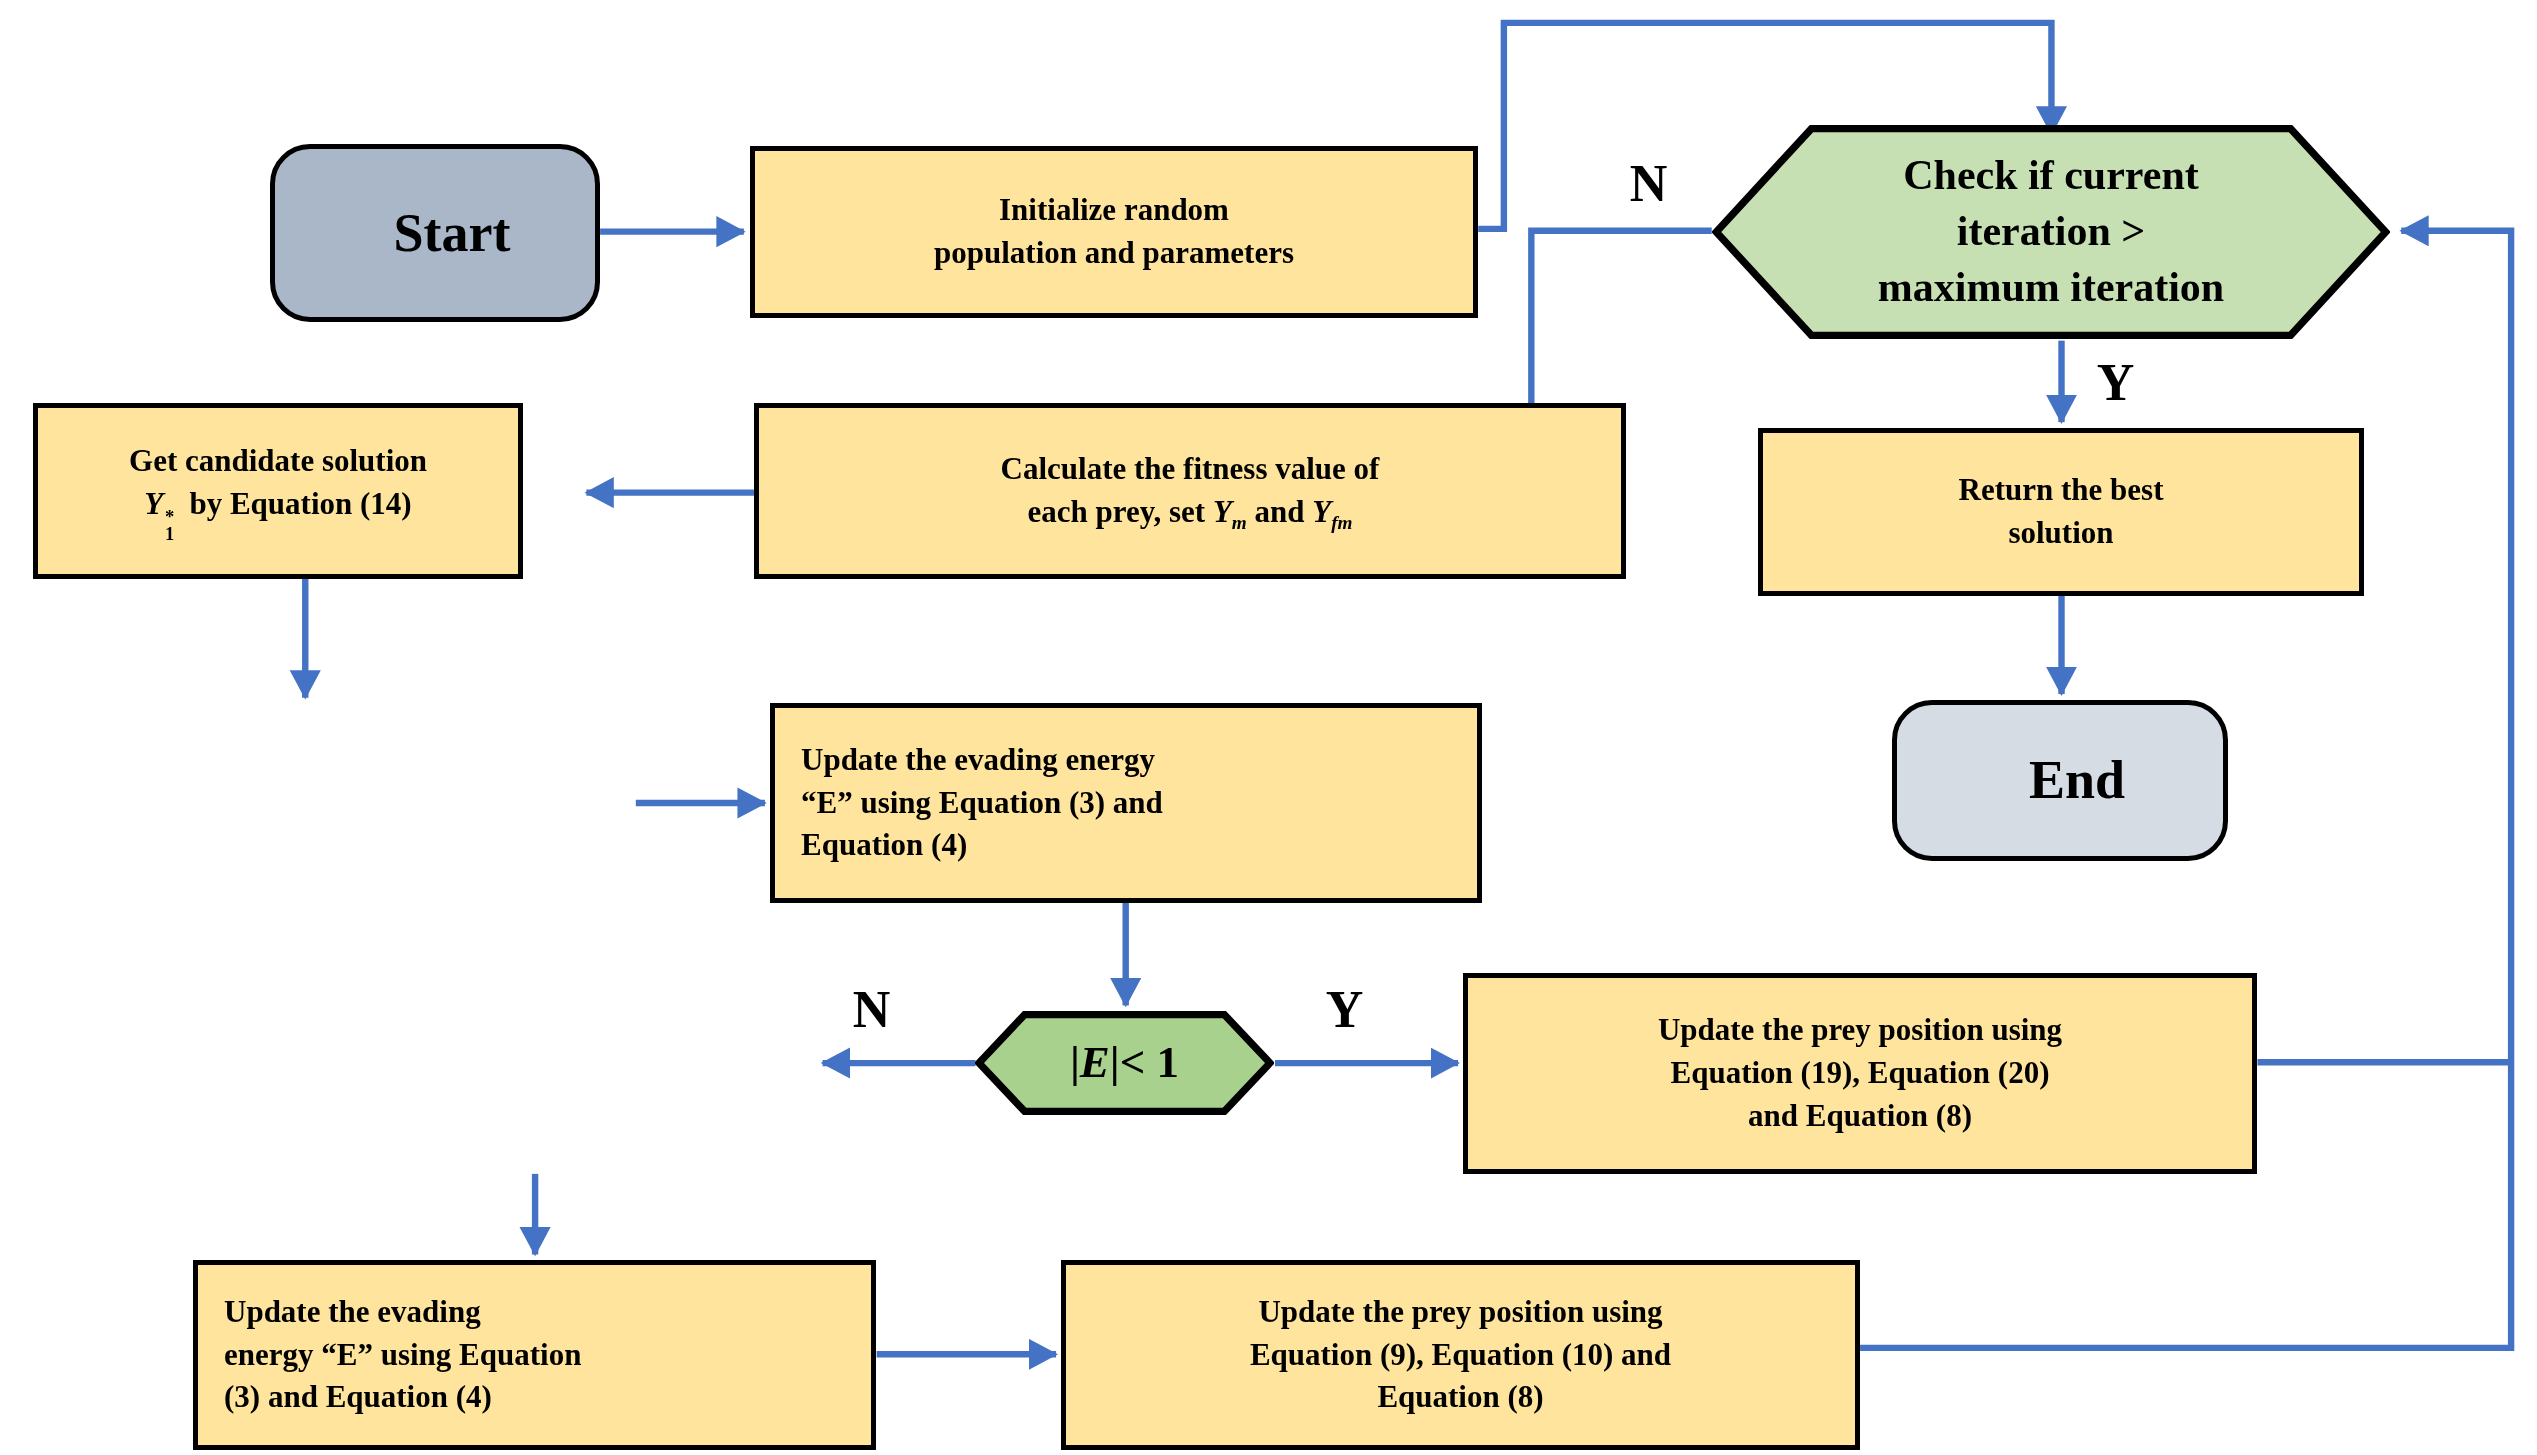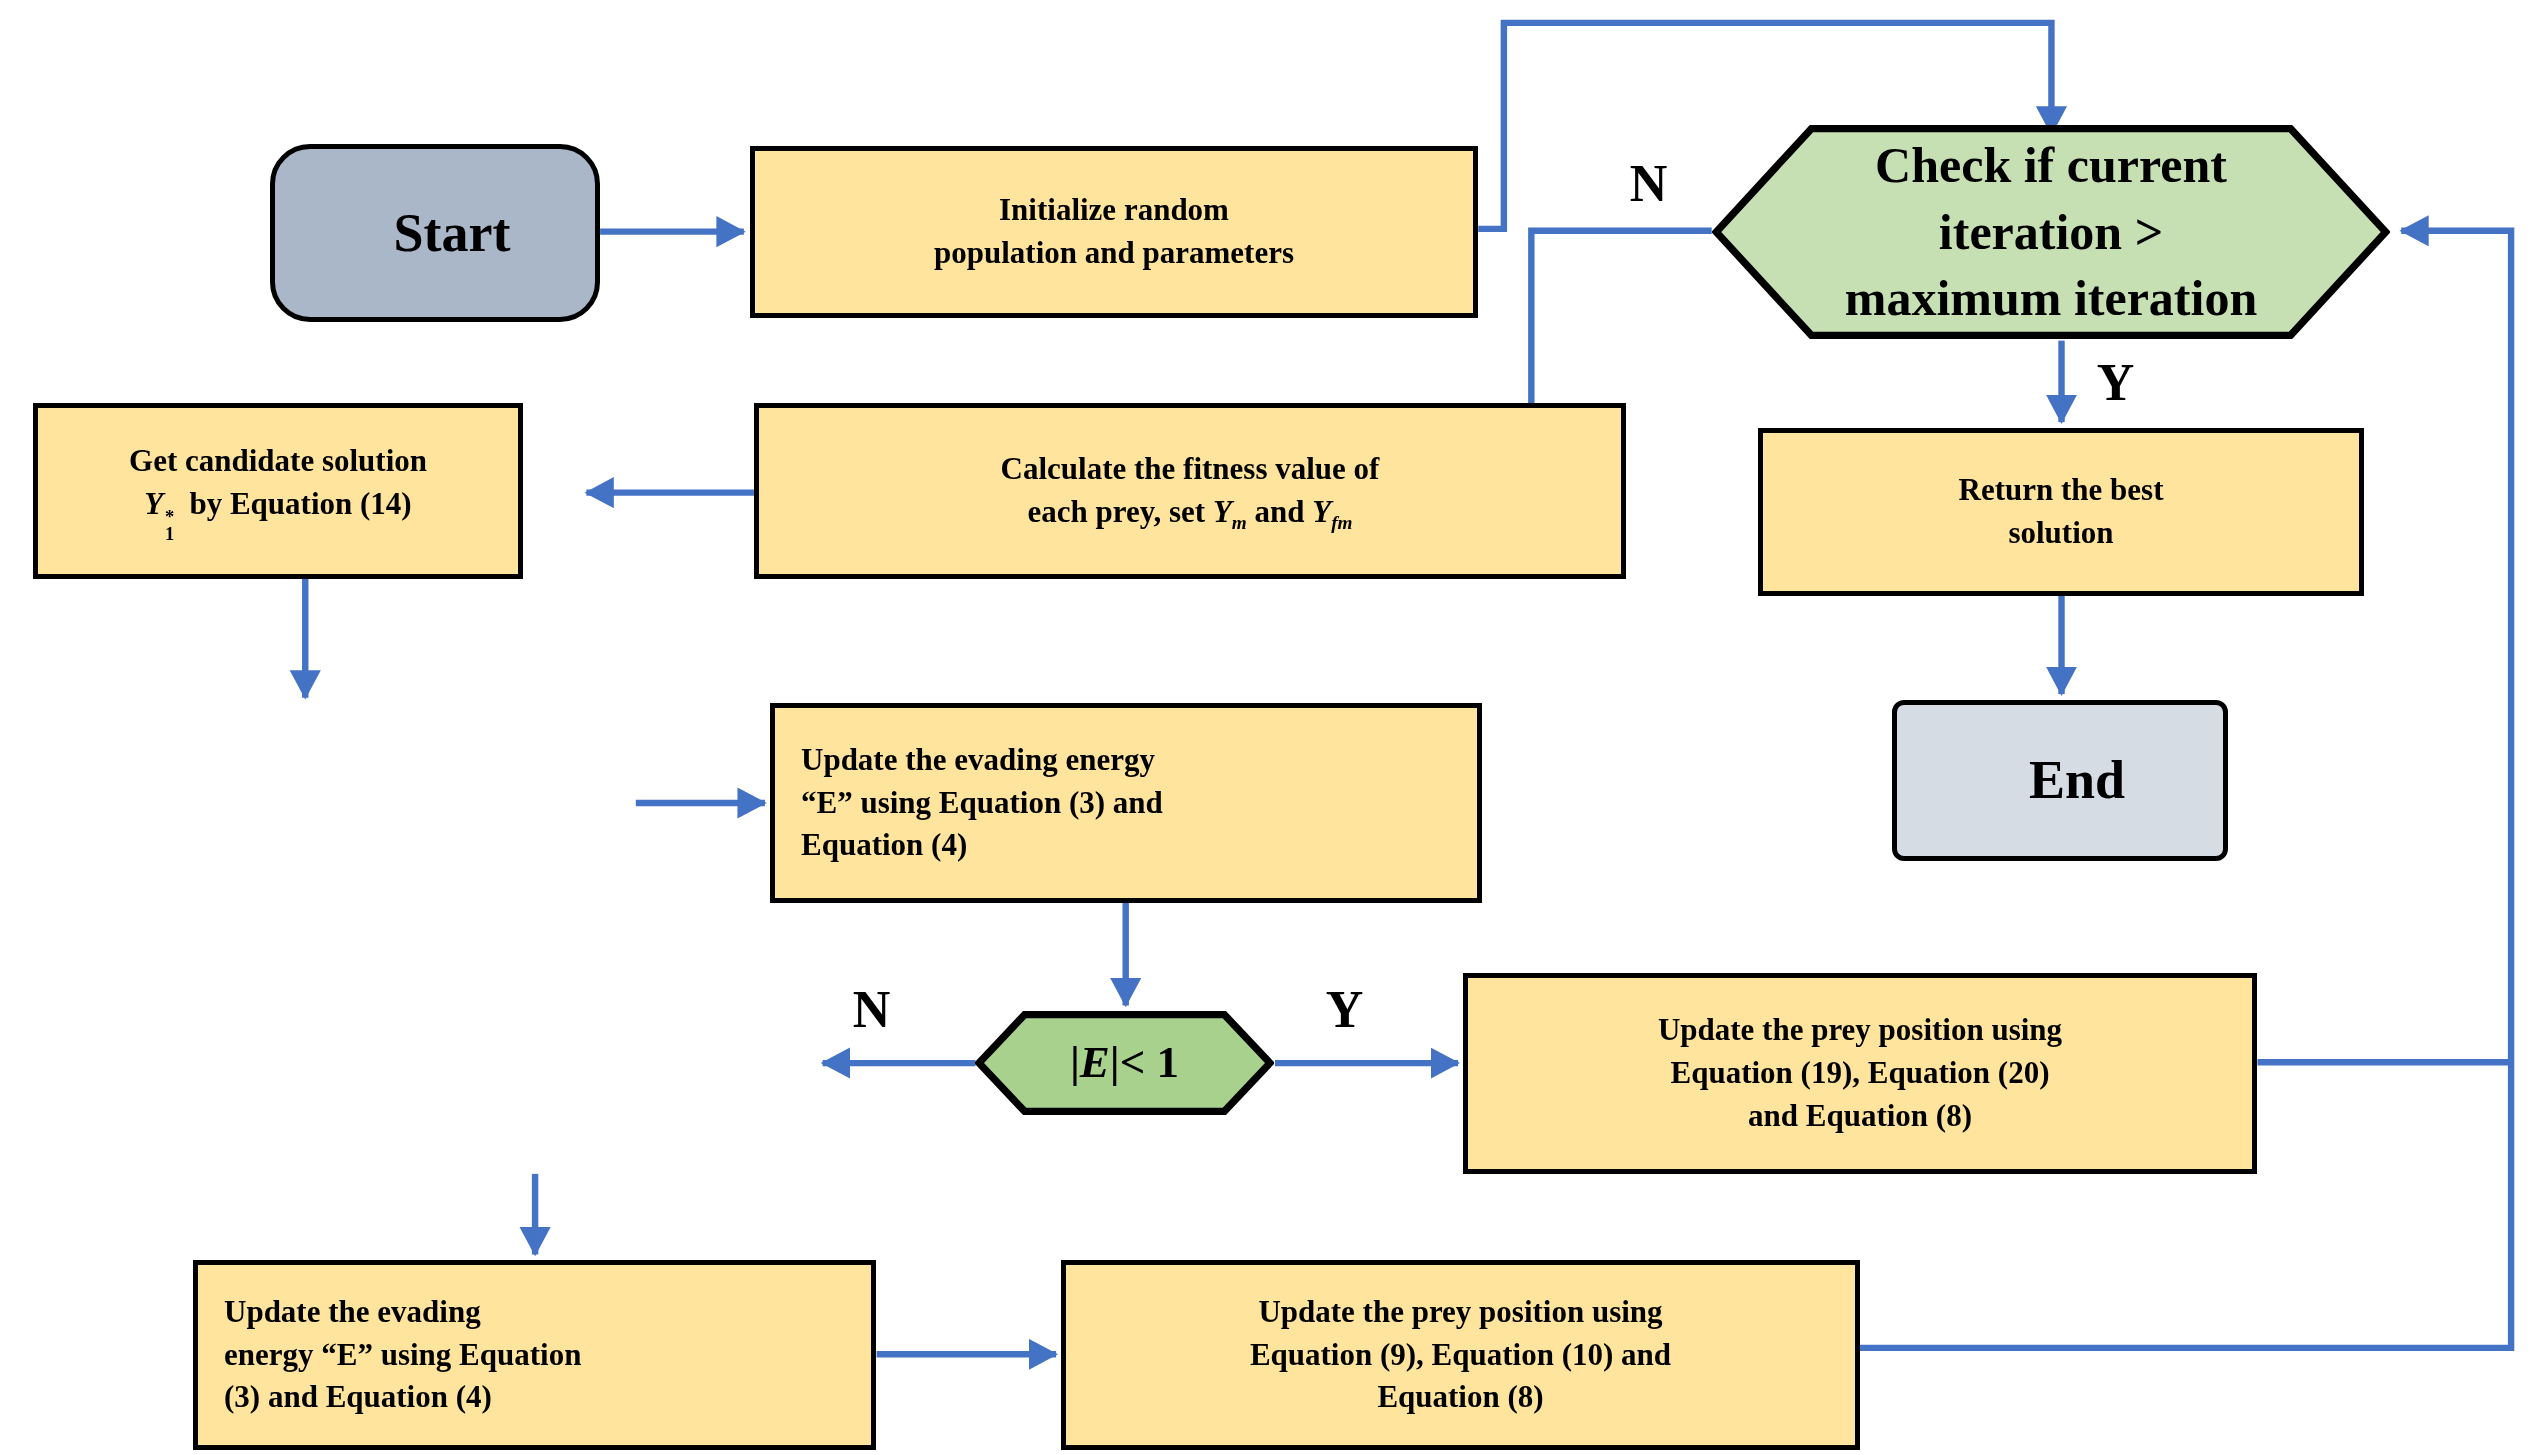--- a/index.html
+++ b/index.html
@@ -13,21 +13,21 @@
     position:absolute;box-sizing:border-box;border:5.5px solid #000;
     display:flex;align-items:center;justify-content:center;text-align:center;
     font-size:31px;line-height:1.38;
   }
   .terminal{border-radius:40px;font-size:54px;padding-left:34px;}
   .hexwrap{position:absolute;}
   .hexwrap svg{position:absolute;left:0;top:0;}
   .hexwrap .hextext{
     position:absolute;left:0;top:0;width:100%;height:100%;
     display:flex;align-items:center;justify-content:center;text-align:center;
-    font-size:50px;line-height:1.33;
+    font-size:42px;line-height:1.33;
   }
   .hex-e .hextext{font-size:45px;}
   .leftalign{justify-content:flex-start;text-align:left;}
   .leftalign .txt{padding-left:26px;padding-right:9.2px;}
   .edge-label{
     position:absolute;width:77px;height:73px;line-height:73px;
     text-align:center;font-size:52px;
   }
   .it{font-style:italic;}
   sub{font-size:0.62em;line-height:0;}
@@ -63,21 +63,21 @@
       <polyline points="2031,1472 2742,1472 2742,252 2622,252" marker-end="url(#arrow)"></polyline>
       <polyline points="2251,372 2251,461" marker-end="url(#arrow)"></polyline>
       <polyline points="2251,650 2251,758" marker-end="url(#arrow)"></polyline>
     </g>
   </svg>
 
   <div class="node terminal" style="left: 270px; top: 144px; width: 330px; height: 178px; background-color: rgb(169, 183, 201);">
     <span class="txt">Start</span>
   </div>
 
-  <div class="node terminal" style="left: 1892px; top: 700px; width: 336px; height: 161px; background-color: rgb(214, 220, 228); border-radius: 12px;">
+  <div class="node terminal" style="left: 1892px; top: 700px; width: 336px; height: 161px; background-color: rgb(214, 220, 228);">
     <span class="txt">End</span>
   </div>
 
   <div class="node" style="left: 750px; top: 146px; width: 728px; height: 172px; background-color: rgb(255, 228, 158);">
     <span class="txt">Initialize random<br>population and parameters</span>
   </div>
 
   <div class="node" style="left: 33px; top: 403px; width: 490px; height: 176px; background-color: rgb(255, 228, 158);">
     <span class="txt">Get candidate solution<br><span class="it">Y</span><span class="stack">
           <span>*</span>

